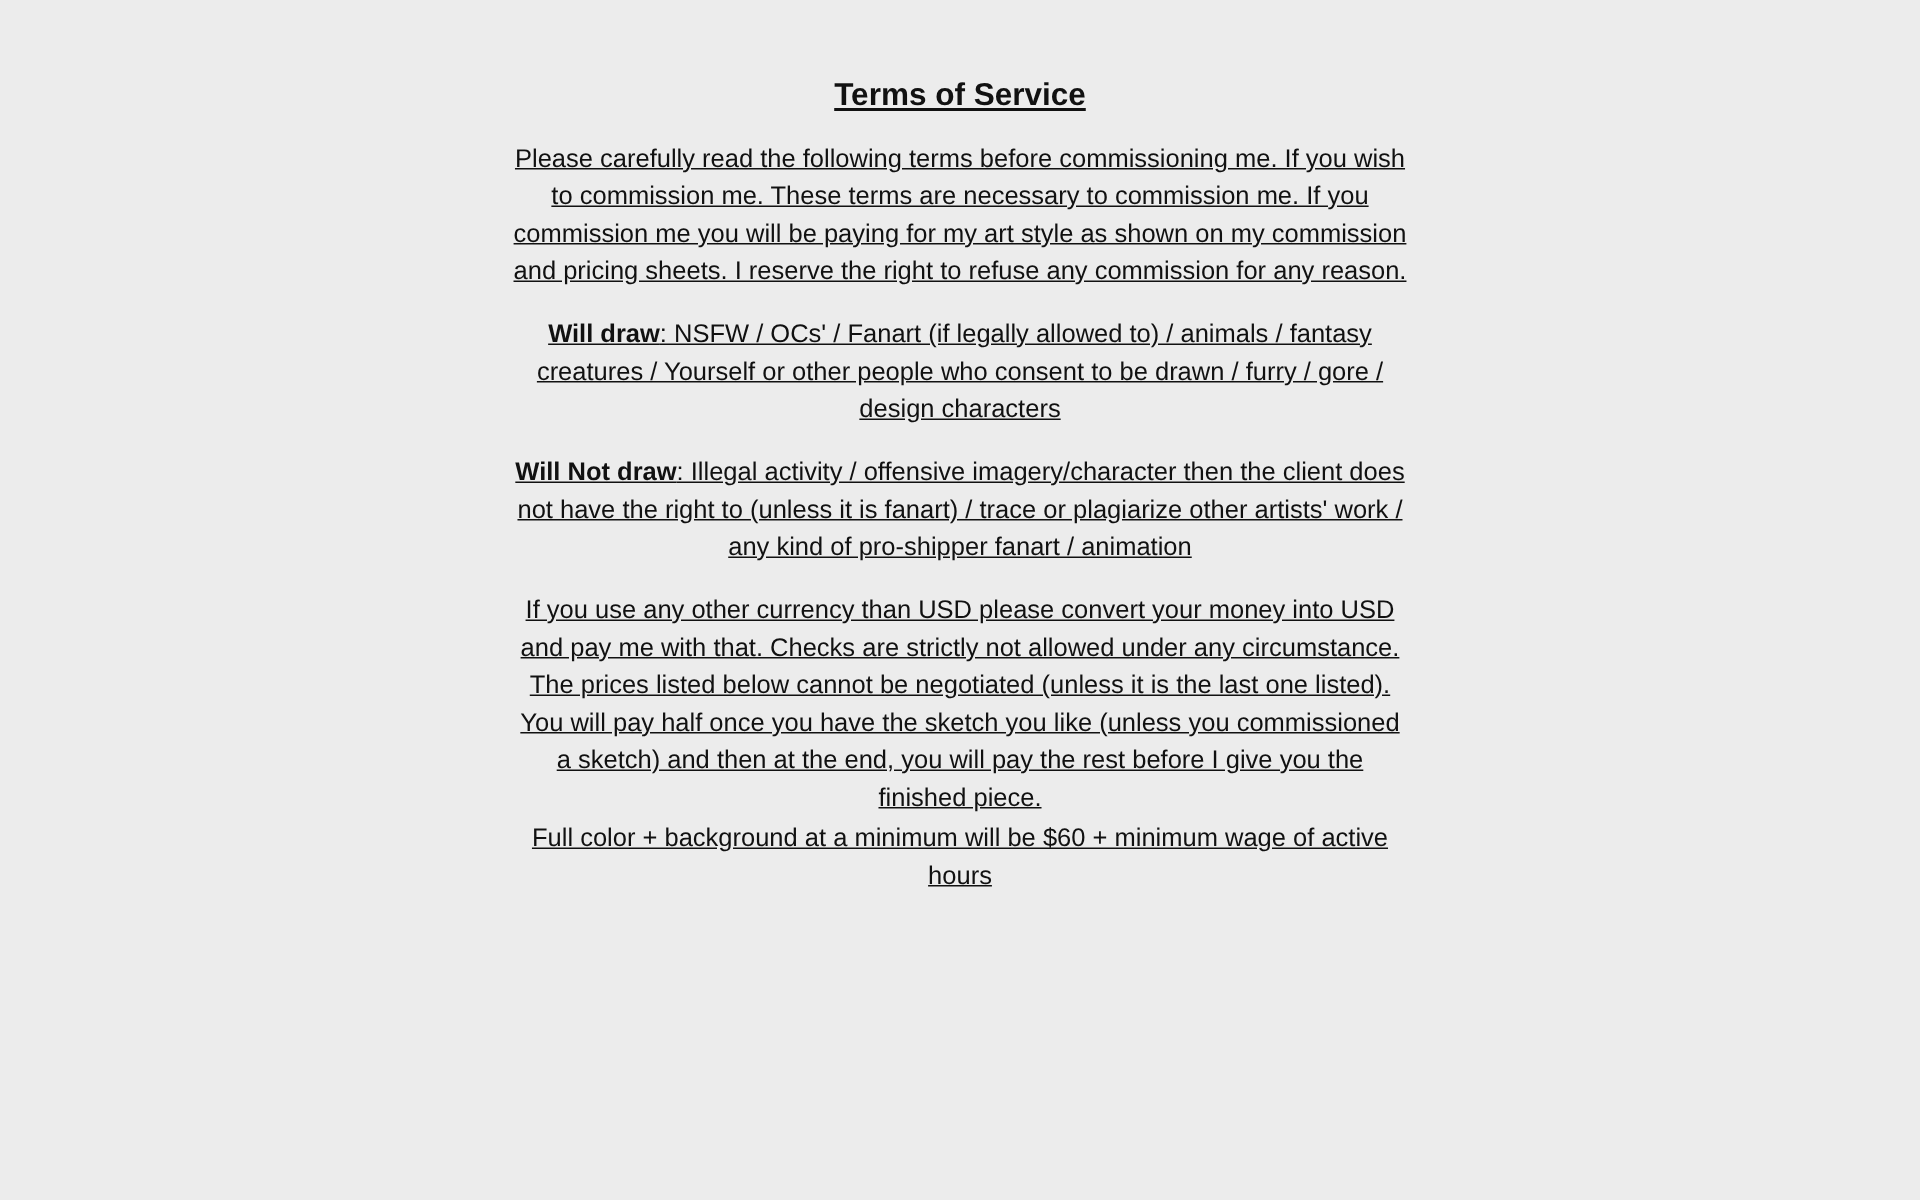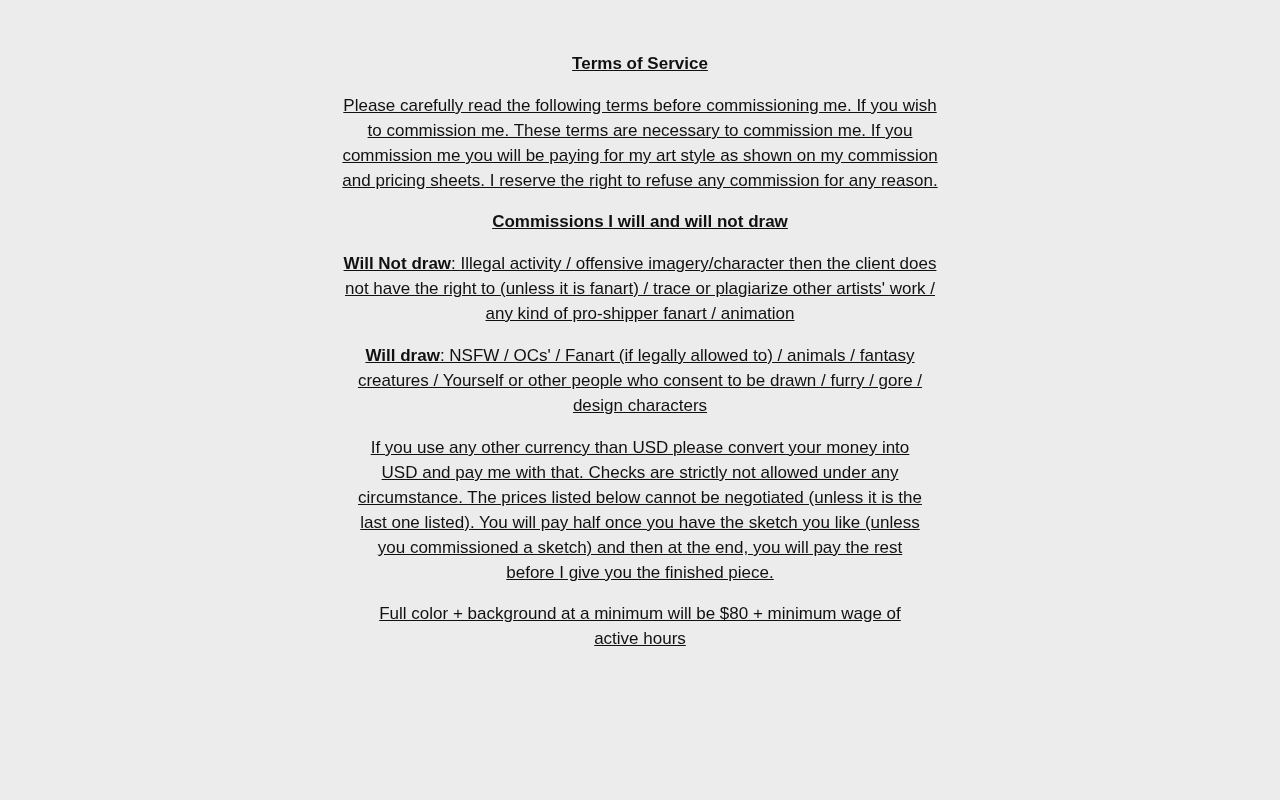--- a/index.html
+++ b/index.html
@@ -20,39 +20,38 @@
       top: 52px;
       width: 600px;
       text-align: center;
       font-size: 17px;
       line-height: 25px;
     }
     .heading {
       font-weight: bold;
       text-decoration: underline;
       margin: 0 0 17px 0;
-      font-size: 17px;
+      font-size: 21px;
       line-height: 24px;
       text-align: center;
     }
     p {
       margin: 0 0 17px 0;
       text-decoration: underline;
     }
     .tight {
-      margin: 16px;
+      margin: 2px;
     }
     b { font-weight: bold; }
   </style>
 </head>
 <body>
 
 <div class="page">
   <div class="heading">Terms of Service</div>
   <p>Please carefully read the following terms before commissioning me. If you wish to commission me. These terms are necessary to commission me. If you commission me you will be paying for my art style as shown on my commission and pricing sheets. I reserve the right to refuse any commission for any reason.</p>
 
-  <div class="heading">Commissions I will and will not draw</div>
+  <p><b>Will draw</b><span>: NSFW / OCs' / Fanart (if legally allowed to) / animals / fantasy creatures / Yourself or other people who consent to be drawn / furry / gore / design characters</span></p>
   <p><b>Will Not draw</b><span>: Illegal activity / offensive imagery/character then the client does not have the right to (unless it is fanart) / trace or plagiarize other artists' work / any kind of pro-shipper fanart / animation</span></p>
-  <p><b>Will draw</b><span>: NSFW / OCs' / Fanart (if legally allowed to) / animals / fantasy creatures / Yourself or other people who consent to be drawn / furry / gore / design characters</span></p>
 
   <p class="tight">If you use any other currency than USD please convert your money into USD and pay me with that. Checks are strictly not allowed under any circumstance. The prices listed below cannot be negotiated (unless it is the last one listed). You will pay half once you have the sketch you like (unless you commissioned a sketch) and then at the end, you will pay the rest before I give you the finished piece.</p>
-  <p class="tight">Full color + background at a minimum will be $80 + minimum wage of active hours</p>
+  <p class="tight">Full color + background at a minimum will be $60 + minimum wage of active hours</p>
 </div>
 
 </body></html>

